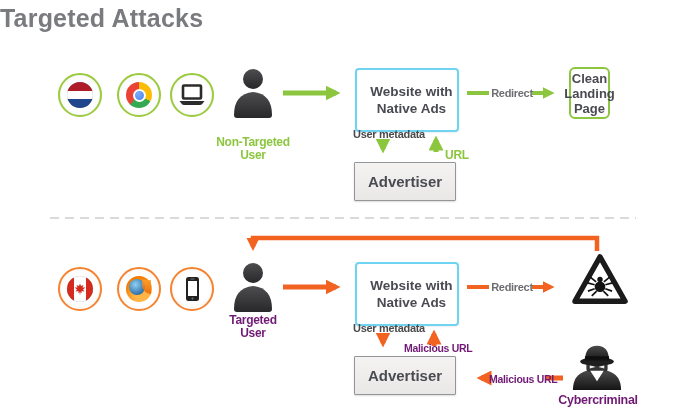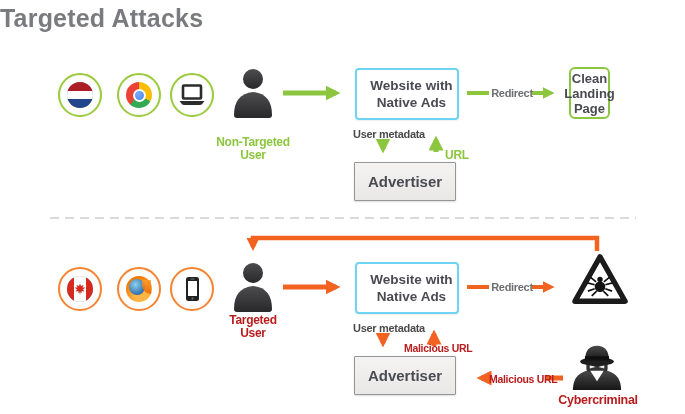--- a/index.html
+++ b/index.html
@@ -11,32 +11,32 @@
   #arrow-layer{left:0;top:0;z-index:1;}
   .layer2{z-index:2;}
 
   .circle-badge{width:40px;height:40px;border-radius:50%;display:flex;align-items:center;
                 justify-content:center;background:radial-gradient(circle,#fff 55%,#EFEFF0 100%);}
   .ring-green{border:2.5px solid #9BCB3C;}
   .ring-orange{border:2.5px solid #F5832F;}
 
   .flow-box{display:flex;flex-direction:column;align-items:center;justify-content:center;
             font-weight:bold;color:#4A4B52;text-align:center;background:#fff;box-sizing:border-box;}
-  .website{width:104px;height:52px;border:2px solid #6FD4F2;border-radius:4px;
+  .website{width:104px;height:64px;border:2px solid #6FD4F2;border-radius:4px;
            font-size:13.5px;line-height:17px;box-shadow:0 1px 2px rgba(0,0,0,.07);padding-left:9px;}
   .landing{width:41px;height:52px;border:2px solid #8CC63E;border-radius:6px;
            font-size:13px;line-height:15px;}
   .advertiser{width:102px;height:39px;border:1.5px solid #939598;border-radius:1px;
               background:linear-gradient(#F4F3F2,#E9E8E6);font-size:15px;
               box-shadow:0 1px 2px rgba(0,0,0,.14);}
 
   .small-label{font-size:11px;font-weight:bold;letter-spacing:-.3px;color:#4A4A4C;white-space:nowrap;}
   .user-label{font-size:12px;font-weight:bold;letter-spacing:-.3px;line-height:13px;text-align:center;}
   .green-text{color:#8CC63E;}
-  .orange-text{color:#b91c1c;}
+  .orange-text{color:#701a75;}
   .gray-text{color:#6D6E71;}
   .center{text-align:center;}
 
   
   .nl-flag{width:26px;height:26px;border-radius:50%;
            background:linear-gradient(#AE1C28 0 34%,#FFFFFF 34% 66%,#21468B 66%);
            box-shadow:inset 0 0 1px rgba(0,0,0,.4);}
   .ca-flag{position:relative;width:26px;height:26px;border-radius:50%;overflow:hidden;
            background:linear-gradient(90deg,#D52B1E 0 26%,#FFFFFF 26% 74%,#D52B1E 74%);
            box-shadow:inset 0 0 1px rgba(0,0,0,.4);}

